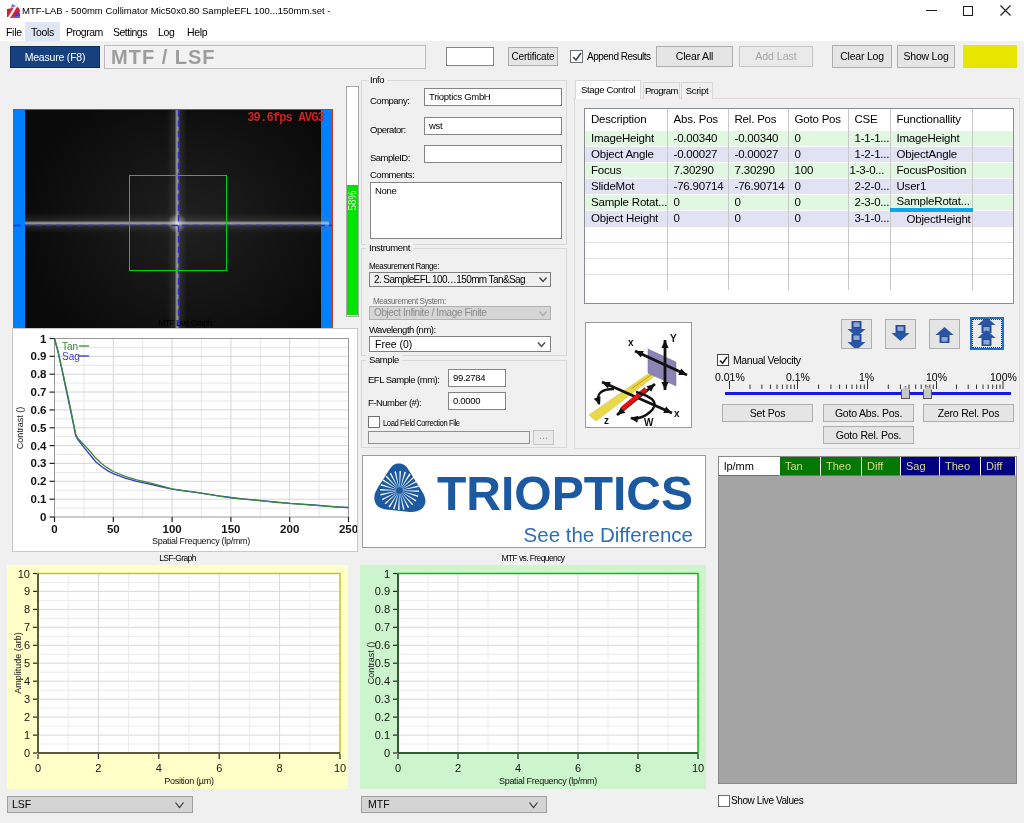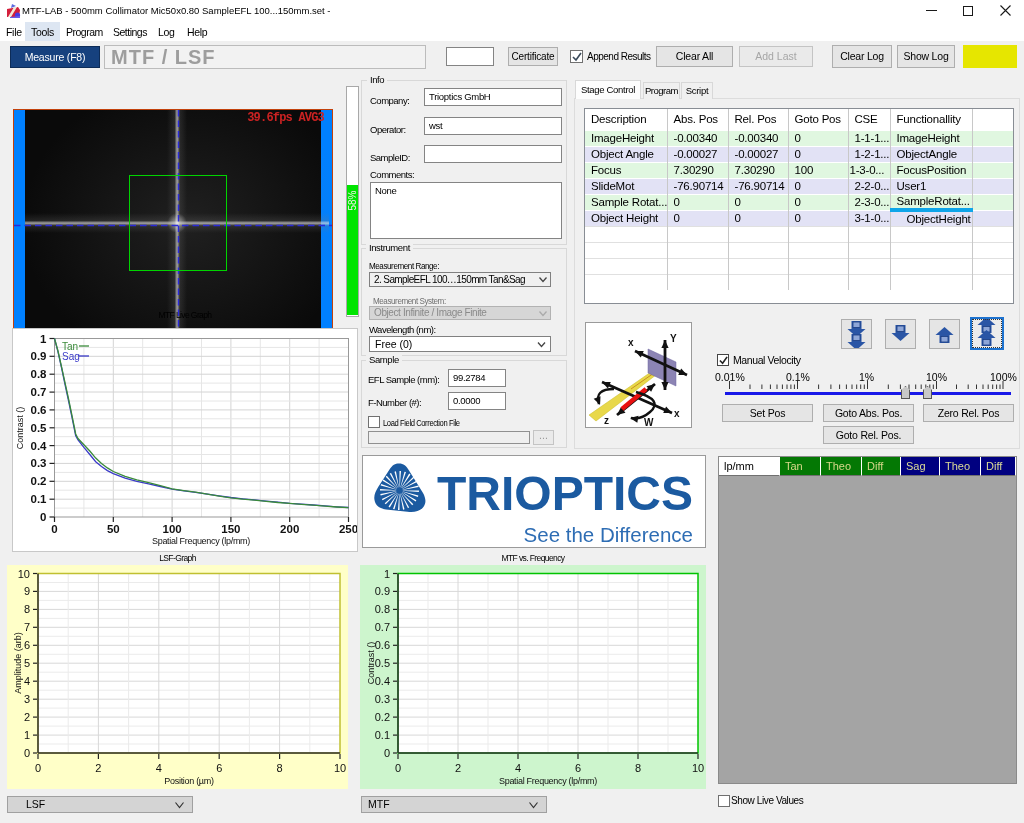--- a/index.html
+++ b/index.html
@@ -70,21 +70,21 @@
     <line x1="164.5" y1="0" x2="164.5" y2="228" stroke="#2a2ad8" stroke-width="1.5" stroke-dasharray="6.5 4"></line>
   </svg>
   <div class="abs" style="left:115px;top:65px;width:98px;height:96px;border:1px solid #00d400;"></div>
   <div class="abs" style="right:8px;top:1px;font-family:'Liberation Mono',monospace;font-size:12px;font-weight:bold;color:#cc2222;letter-spacing:-0.8px;">39.6fps AVG3</div>
 </div>
 <div class="abs" style="left:346px;top:86px;width:13px;height:231px;background:#fff;border:1px solid #a8a8a8;">
   <div class="abs" style="left:0;top:98px;width:11px;height:130px;background:#00e400;"></div>
 </div>
 <div class="abs" style="left:340px;top:193px;width:24px;font-size:10px;color:#f0f0e8;transform:rotate(-90deg);">58%</div>
 
-<div class="abs" style="left:12px;top:310px;width:346px;text-align:center;font-size:8.5px;letter-spacing:-0.6px;">MTF Live Graph</div>
+<div class="abs" style="left:12px;top:318px;width:346px;text-align:center;font-size:8.5px;letter-spacing:-0.6px;">MTF Live Graph</div>
 <div class="abs" style="left:12px;top:328px;width:346px;height:224px;background:#fff;border:1px solid #c8c8c8;">
   <svg width="344" height="222" style="position:absolute;left:0;top:0;">
       <line x1="70.9" y1="9.5" x2="70.9" y2="188.0" stroke="#e6e6e6" stroke-width="1"></line>
 <line x1="100.3" y1="9.5" x2="100.3" y2="188.0" stroke="#d4d4d4" stroke-width="1"></line>
 <line x1="129.7" y1="9.5" x2="129.7" y2="188.0" stroke="#e6e6e6" stroke-width="1"></line>
 <line x1="159.1" y1="9.5" x2="159.1" y2="188.0" stroke="#d4d4d4" stroke-width="1"></line>
 <line x1="188.5" y1="9.5" x2="188.5" y2="188.0" stroke="#e6e6e6" stroke-width="1"></line>
 <line x1="217.9" y1="9.5" x2="217.9" y2="188.0" stroke="#d4d4d4" stroke-width="1"></line>
 <line x1="247.3" y1="9.5" x2="247.3" y2="188.0" stroke="#e6e6e6" stroke-width="1"></line>
 <line x1="276.7" y1="9.5" x2="276.7" y2="188.0" stroke="#d4d4d4" stroke-width="1"></line>
@@ -616,21 +616,21 @@
       <div style="width:41px;height:19px;background:#047804;color:#d8d88a;font-size:11px;line-height:18px;padding-left:5px;border-right:1px solid #fff;border-bottom:1px solid #707070;overflow:hidden;">Theo</div>
       <div style="width:39px;height:19px;background:#047804;color:#d8d88a;font-size:11px;line-height:18px;padding-left:5px;border-right:1px solid #fff;border-bottom:1px solid #707070;overflow:hidden;">Diff</div>
       <div style="width:39px;height:19px;background:#000080;color:#dcdc96;font-size:11px;line-height:18px;padding-left:5px;border-right:1px solid #fff;border-bottom:1px solid #707070;overflow:hidden;">Sag</div>
       <div style="width:41px;height:19px;background:#000080;color:#dcdc96;font-size:11px;line-height:18px;padding-left:5px;border-right:1px solid #fff;border-bottom:1px solid #707070;overflow:hidden;">Theo</div>
       <div style="width:35px;height:19px;background:#000080;color:#dcdc96;font-size:11px;line-height:18px;padding-left:5px;border-right:1px solid #fff;border-bottom:1px solid #707070;overflow:hidden;">Diff</div>
     </div>
   </div>
 <div class="cb" style="left:718px;top:795px;width:12px;height:12px;"></div>
 <div class="abs" style="left:731px;top:795px;font-size:10px;letter-spacing:-0.4px;">Show Live Values</div>
 
-<div class="abs" style="left:7px;top:796px;width:186px;height:17px;background:#d4d4d4;border:1px solid #a0a0a0;font-size:10.5px;line-height:15px;padding-left:18px;">LSF
+<div class="abs" style="left:7px;top:796px;width:186px;height:17px;background:#d4d4d4;border:1px solid #a0a0a0;font-size:10.5px;line-height:15px;padding-left:4px;">LSF
   <svg class="abs" style="right:8px;top:5px;" width="9" height="7" viewBox="0 0 9 7">
       <path d="M0.5 0.5 L4.5 5.5 L8.5 0.5" stroke="#333" stroke-width="1.2" fill="none"></path>
     </svg>
 </div>
 <div class="abs" style="left:361px;top:796px;width:186px;height:17px;background:#d4d4d4;border:1px solid #a0a0a0;font-size:10.5px;line-height:15px;padding-left:6px;">MTF
   <svg class="abs" style="right:8px;top:5px;" width="9" height="7" viewBox="0 0 9 7">
       <path d="M0.5 0.5 L4.5 5.5 L8.5 0.5" stroke="#333" stroke-width="1.2" fill="none"></path>
     </svg>
 </div>
 

